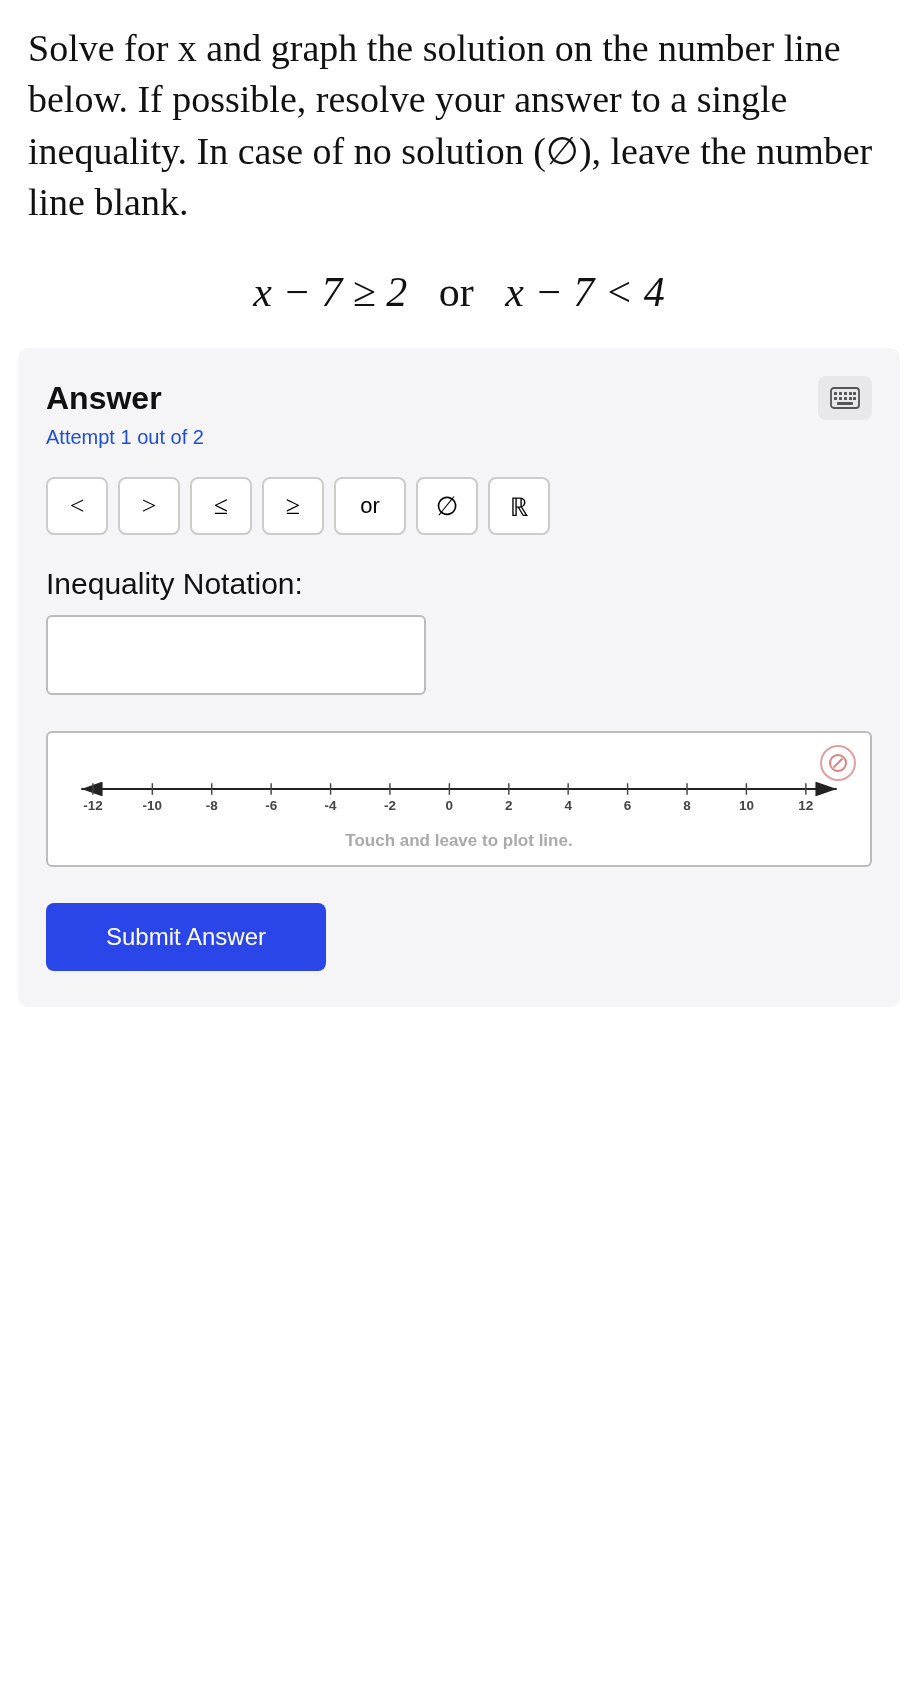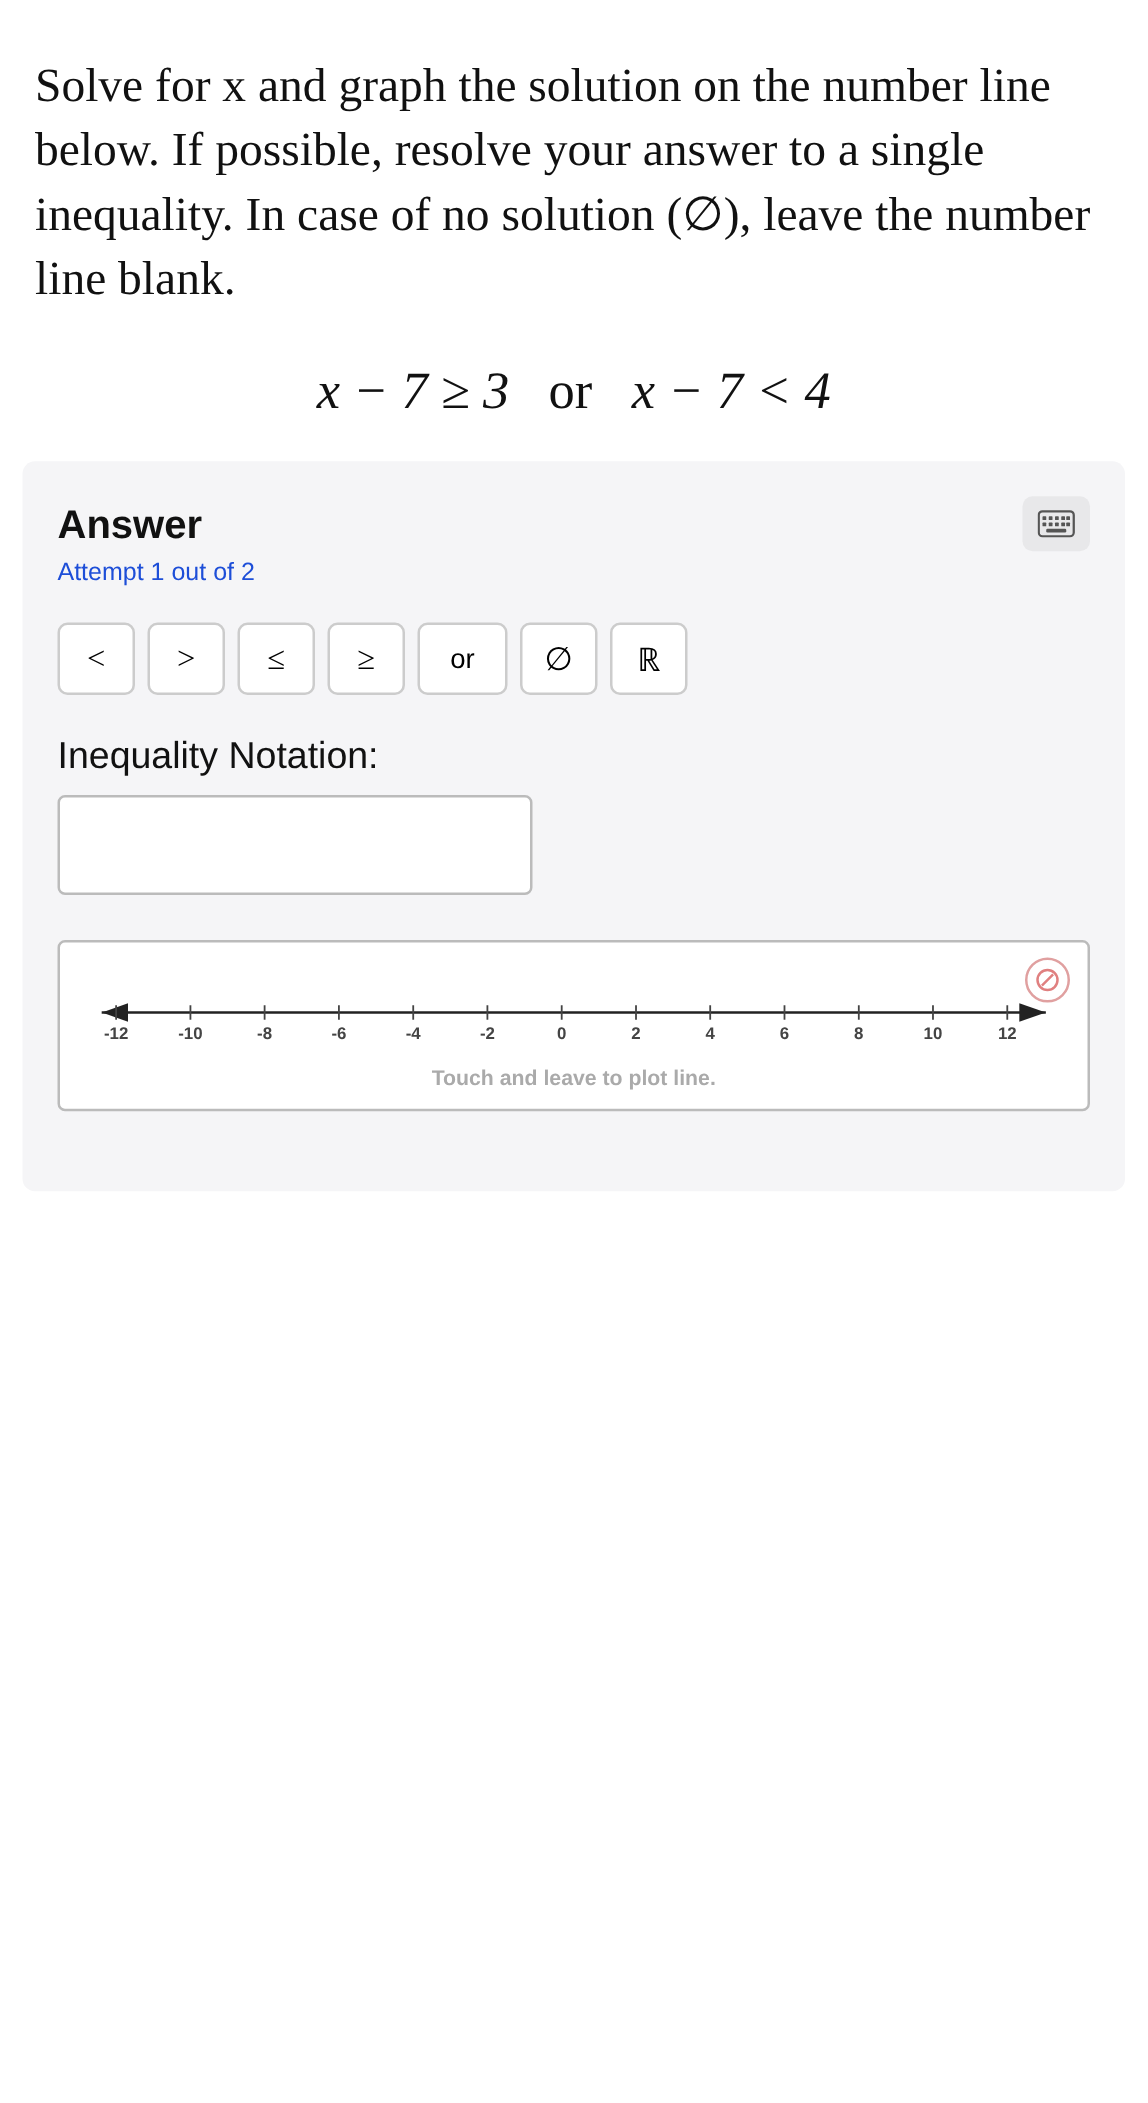--- a/index.html
+++ b/index.html
@@ -6,21 +6,21 @@
 
     body {
       width: 918px;
       min-height: 1682px;
       background: #ffffff;
       font-family: Georgia, 'Times New Roman', serif;
       color: #111;
     }
 
     .problem-text {
-      padding: 44px 28px 30px 28px;
+      padding: 23px 28px 30px 28px;
       font-size: 38px;
       line-height: 1.35;
       font-family: Georgia, 'Times New Roman', serif;
     }
 
     .equation-line {
       text-align: center;
       font-size: 42px;
       font-style: italic;
       padding: 10px 0 32px 0;
@@ -182,21 +182,21 @@
       cursor: pointer;
       margin-top: 8px;
     }
   </style>
 </head>
 <body>
 
 <div class="problem-text">Solve for x and graph the solution on the number line below. If possible, resolve your answer to a single inequality. In case of no solution (∅), leave the number line blank.</div>
 
 <div class="equation-line">
-  <span>x − 7 ≥ 3</span>
+  <span>x − 7 ≥ 2</span>
   &nbsp;&nbsp;<span class="or-word">or</span>&nbsp;&nbsp;
   <span>x − 7 &lt; 4</span>
 </div>
 
 <div class="answer-section">
 
   <div class="answer-header">
     <span class="answer-title">Answer</span>
     <button class="keyboard-icon-btn" title="Toggle keyboard">
       <svg viewBox="0 0 30 22">
@@ -298,14 +298,15 @@
             <text x="770" y="52">12</text>
           </g>
         </svg>
       </div>
 
       <div class="nl-touch-hint">Touch and leave to plot line.</div>
     </div>
   </div>
 
   
+  <button class="submit-btn">Submit Answer</button>
 
 </div>
 
 </body></html>

